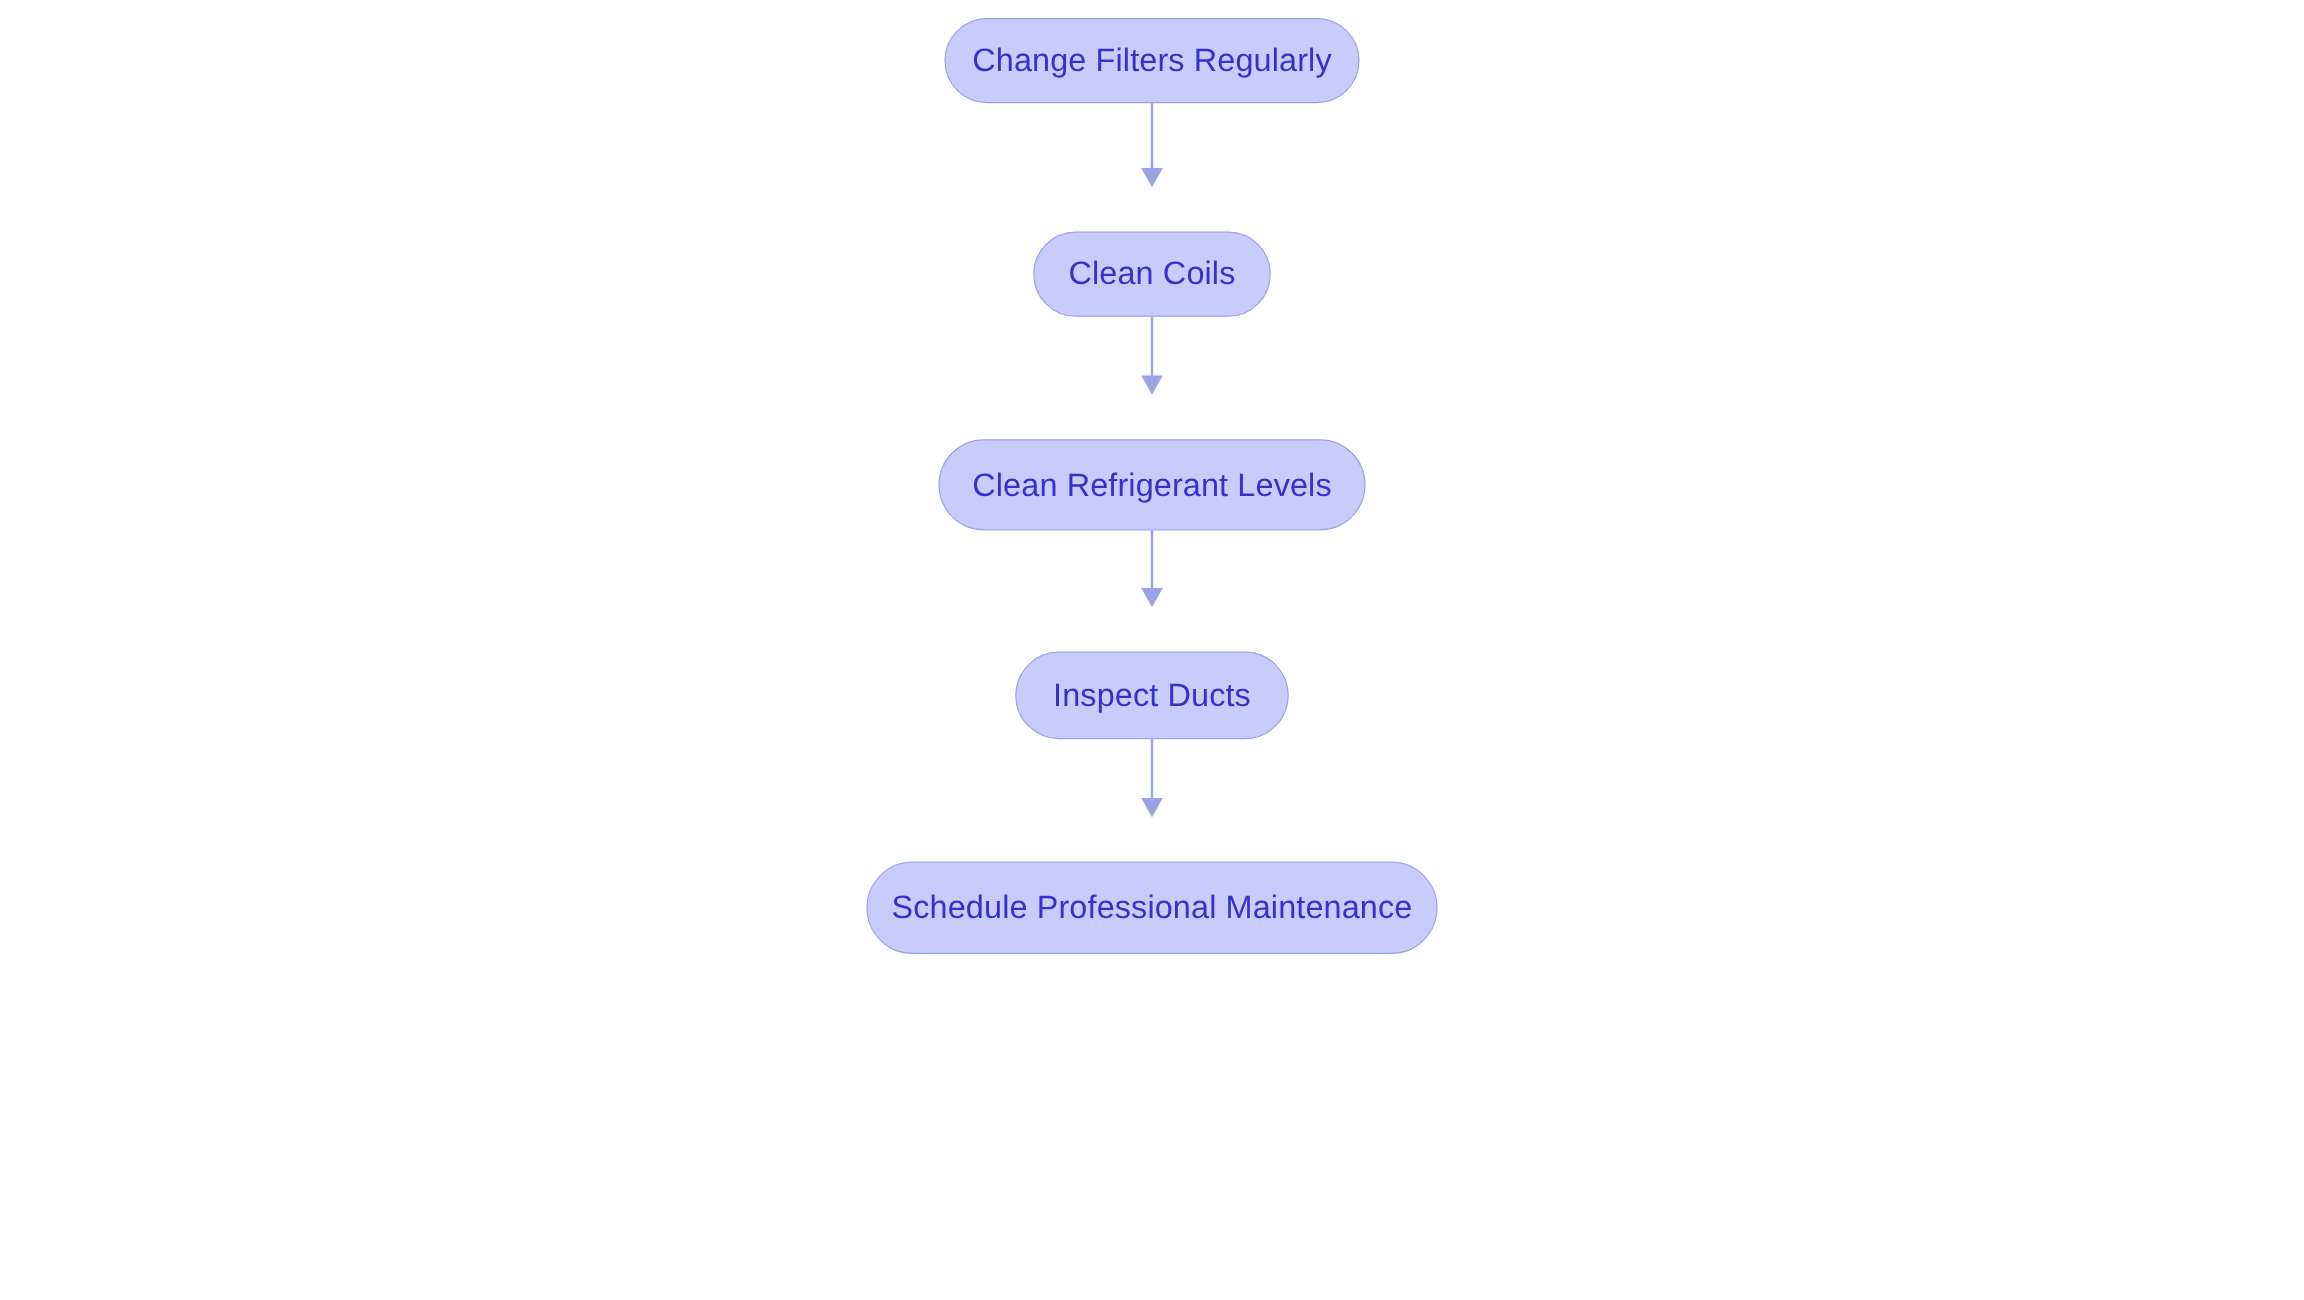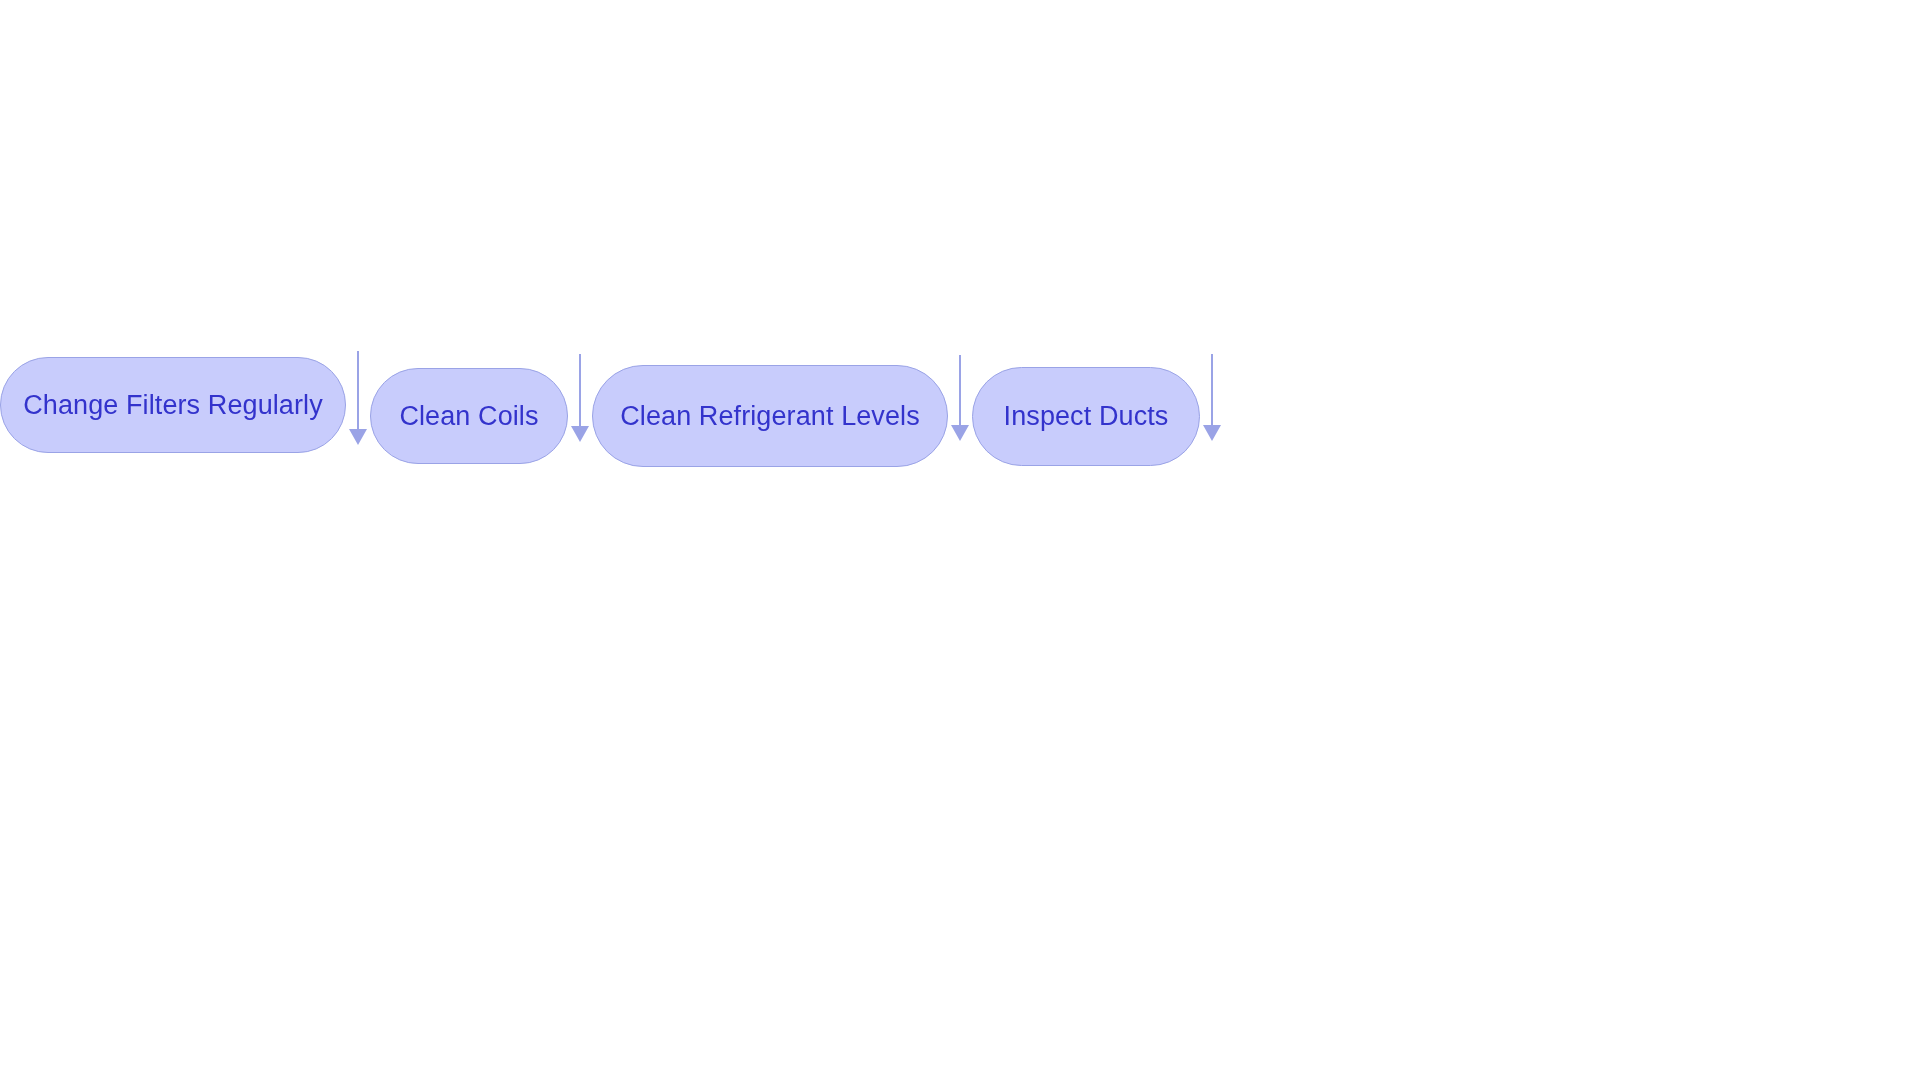--- a/index.html
+++ b/index.html
@@ -21,21 +21,21 @@
     background: #ffffff;
   }
 
   .flow-column {
     position: absolute;
     left: 0;
     top: 0;
     width: 1920px;
     height: 795px;
     display: flex;
-    flex-direction: row;
+    flex-direction: column;
     align-items: center;
   }
 
   .node {
     box-sizing: border-box;
     display: flex;
     align-items: center;
     justify-content: center;
     background: #c8ccfc;
     border: 1.6px solid #9aa3e6;
@@ -118,15 +118,18 @@
 
     <div class="node node-n3">
       <span>Inspect Ducts</span>
     </div>
 
     <div class="connector conn-3">
       <div class="stem"></div>
       <div class="head"></div>
     </div>
 
+    <div class="node node-n4">
+      <span>Schedule Professional Maintenance</span>
+    </div>
 
   </div>
 </div>
 
 </body></html>

